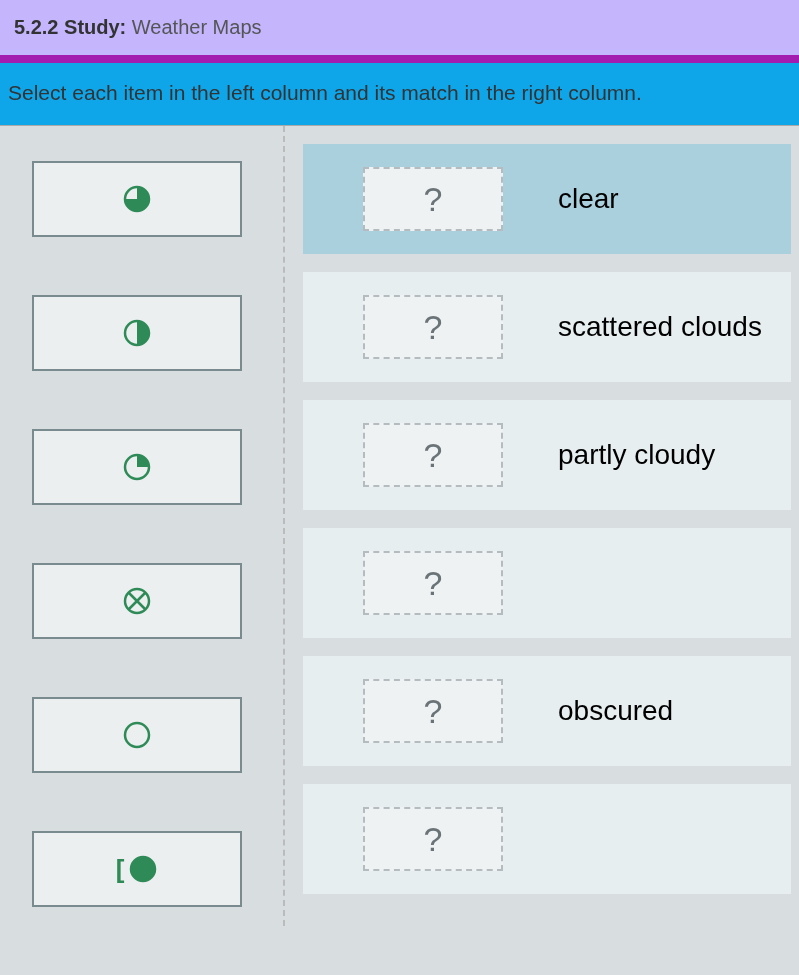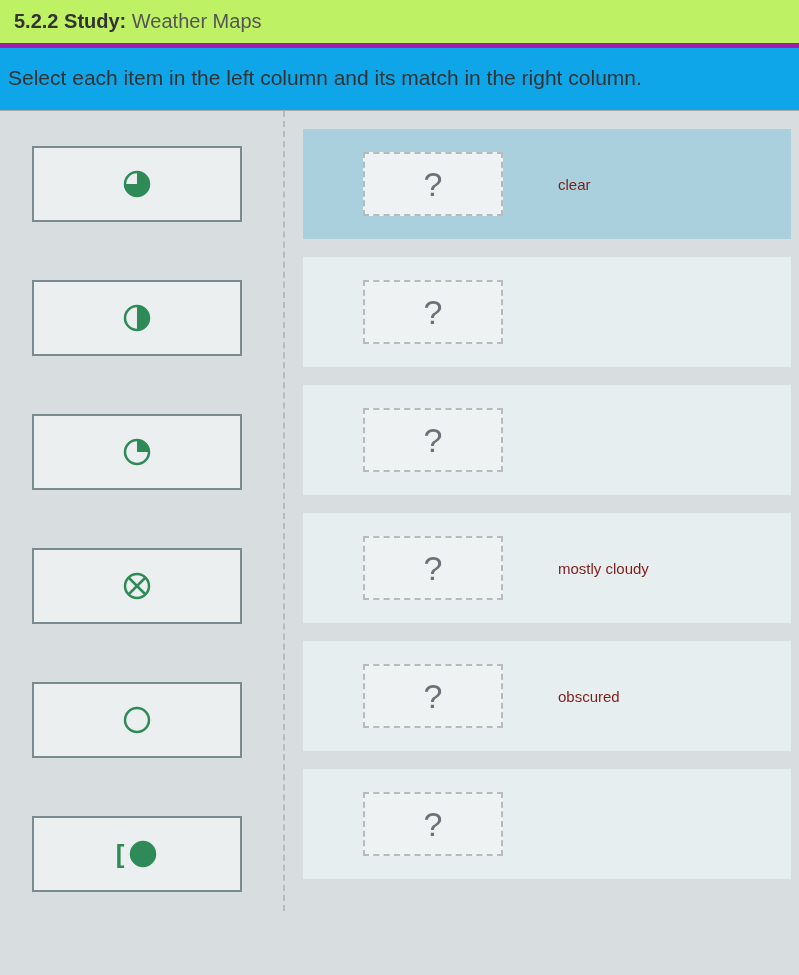--- a/index.html
+++ b/index.html
@@ -4,23 +4,23 @@
 <style>
   * { box-sizing: border-box; margin: 0; padding: 0; }
   body {
     width: 799px;
     height: 975px;
     font-family: Arial, Helvetica, sans-serif;
     background: #d8dde0;
     overflow: hidden;
   }
   .header {
-    background: #bef264;
-    padding: 10px 14px;
-    border-bottom: 5px solid #a21caf;
+    background: #c4b5fd;
+    padding: 16px 14px;
+    border-bottom: 8px solid #a21caf;
     font-size: 20px;
     color: #555;
   }
   .header .section-num {
     font-weight: bold;
     color: #333;
   }
   .header .study-label {
     font-weight: bold;
     color: #333;
@@ -80,22 +80,22 @@
     border: 2px dashed #b5bcbf;
     background: #eef2f3;
     display: flex;
     align-items: center;
     justify-content: center;
     font-size: 34px;
     color: #6a7478;
     margin-right: 55px;
   }
   .match-label {
-    font-size: 15px;
-    color: #7f1d1d;
+    font-size: 28px;
+    color: #000000;
   }
 </style>
 </head>
 <body>
 
 <div class="header">
   <span class="section-num">5.2.2</span>
   <span class="study-label">Study:</span>
   <span>Weather Maps</span>
 </div>
@@ -153,29 +153,30 @@
 
   <div class="right-col">
 
     <div class="match-row highlight">
       <div class="drop-slot">?</div>
       <div class="match-label">clear</div>
     </div>
 
     <div class="match-row">
       <div class="drop-slot">?</div>
+      <div class="match-label">scattered clouds</div>
     </div>
 
     <div class="match-row">
       <div class="drop-slot">?</div>
+      <div class="match-label">partly cloudy</div>
     </div>
 
     <div class="match-row">
       <div class="drop-slot">?</div>
-      <div class="match-label">mostly cloudy</div>
     </div>
 
     <div class="match-row">
       <div class="drop-slot">?</div>
       <div class="match-label">obscured</div>
     </div>
 
     <div class="match-row">
       <div class="drop-slot">?</div>
     </div>

